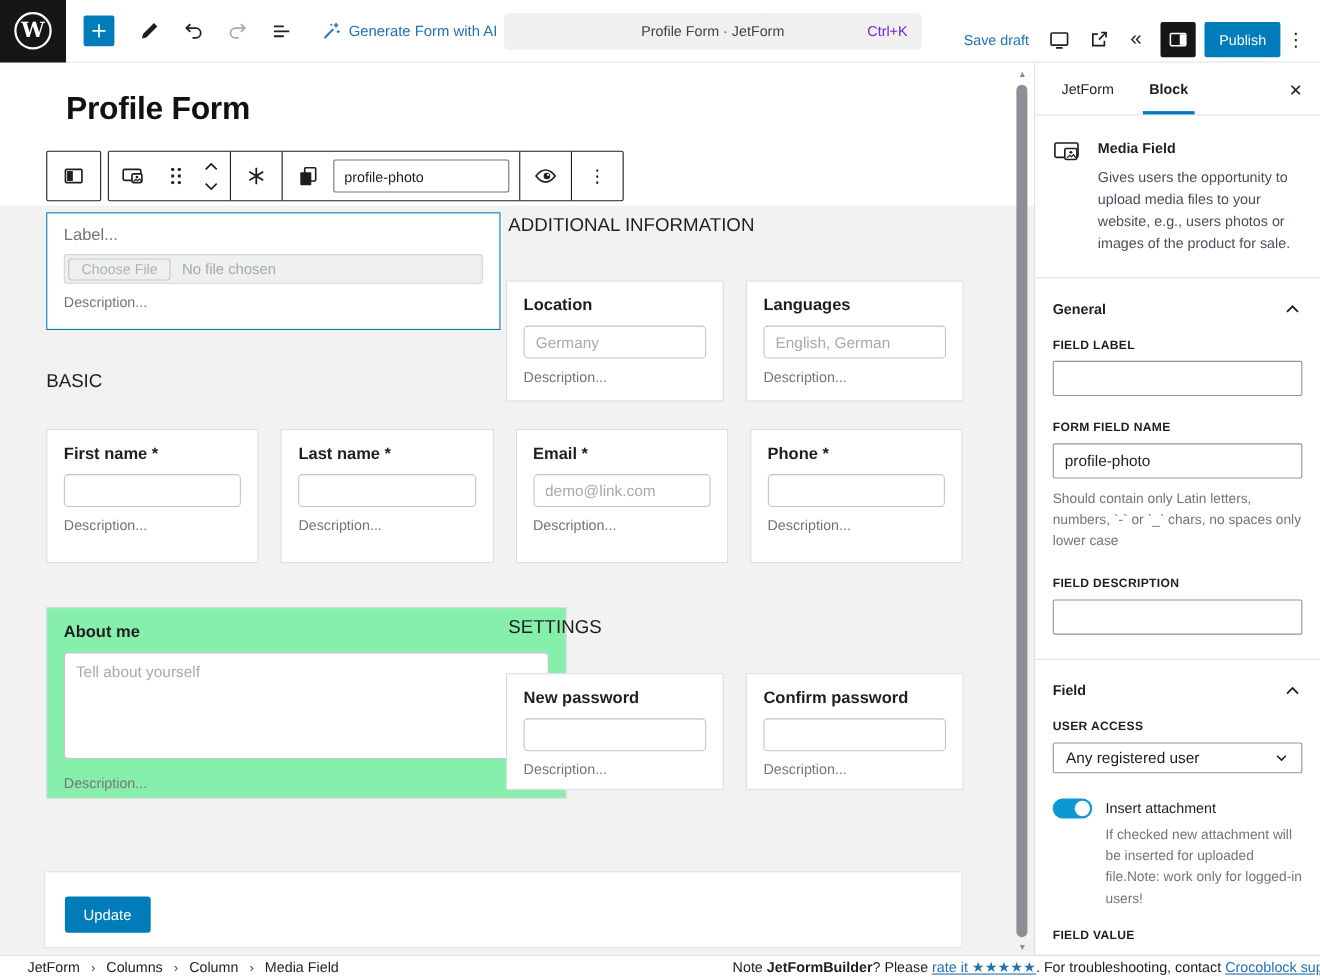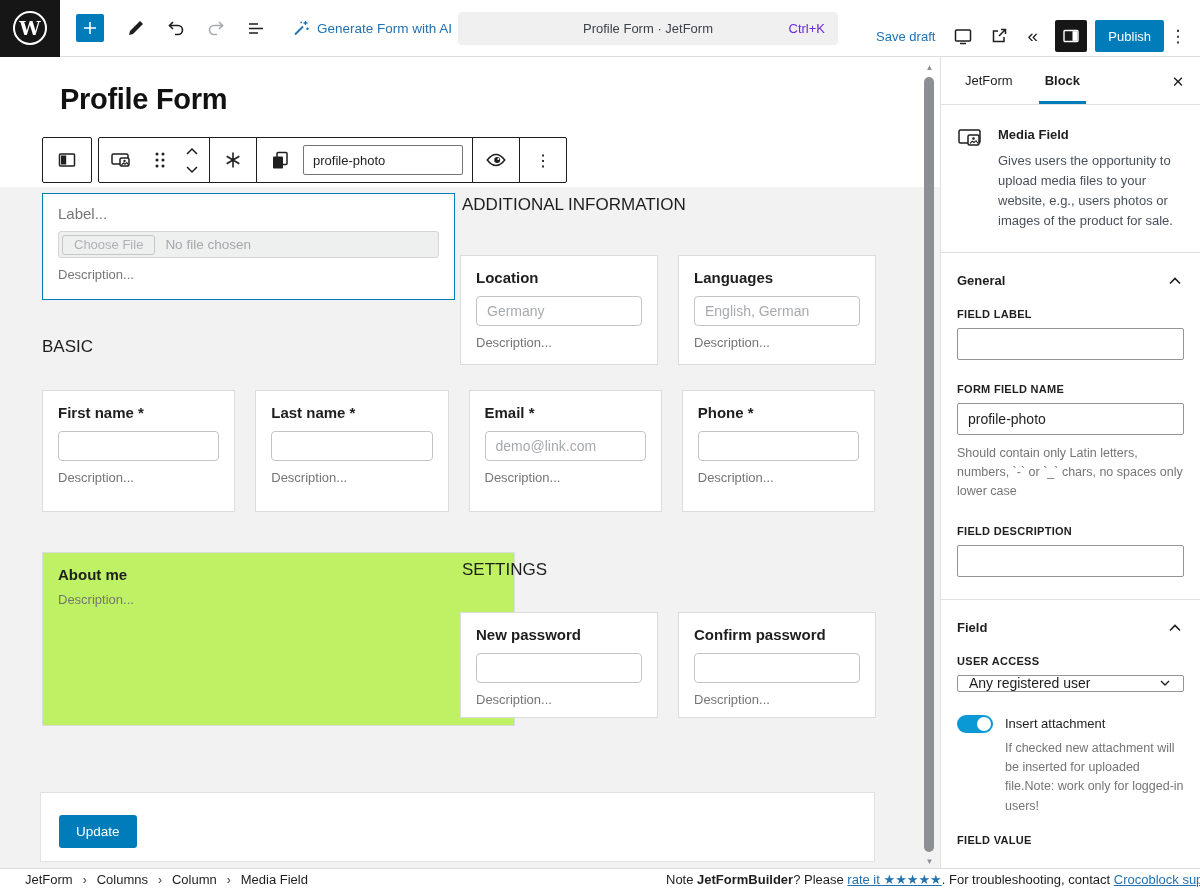--- a/index.html
+++ b/index.html
@@ -60,21 +60,21 @@
   .basic-grid { position:absolute; left:42px; top:203px; width:833px; display:grid; grid-template-columns:repeat(4,1fr); gap:20px; }
 
   .fcard { background:#fff; border:1px solid #dcdcde; padding:13px 15px; height:122px; }
   .info-grid .fcard { height:110px; }
   .pwd-grid .fcard { height:106px; }
   .flabel { font-size:15px; font-weight:700; color:#1e1e1e; }
   .finput { margin-top:10px; height:30px; width:100%; border:1px solid #c3c4c7; border-radius:4px; font-size:14px; padding:0 10px; font-family:inherit; color:#1e1e1e; background:#fff; }
   .finput::placeholder, .ftext::placeholder { color:#a7aaad; opacity:1; }
   .fdesc { margin-top:9px; font-size:13px; color:#757575; }
 
-  .about-card { position:absolute; left:42px; top:365px; width:473px; height:174px; background:#bef264; border:1px solid #dcdcde; padding:13px 15px; }
+  .about-card { position:absolute; left:42px; top:365px; width:473px; height:174px; background:#86efac; border:1px solid #dcdcde; padding:13px 15px; }
   .ftext-wrap { position:relative; margin-top:10px; }
   .ftext { width:100%; height:97px; border:1px solid #c3c4c7; border-radius:4px; font-size:14px; padding:8px 10px; font-family:inherit; resize:none; color:#1e1e1e; }
   .resize-grip { position:absolute; right:3px; bottom:6px; pointer-events:none; }
 
   .update-strip { position:absolute; left:40px; top:605px; width:835px; height:70px; background:#fff; border:1px solid #e2e2e2; }
   .update-btn { margin:22px 0 0 18px; background:#007cba; color:#fff; border:none; border-radius:3px; padding:9px 17px; font-size:13.5px; cursor:pointer; font-family:inherit; }
 
   
   .scrollbar { position:absolute; top:0; bottom:0; right:4px; width:13px; }
   .sb-arrow { position:absolute; left:0; width:13px; text-align:center; font-size:8px; color:#8c8f94; }
@@ -97,21 +97,21 @@
 
   .panel { padding:15px 16px 22px; }
   .panel + .panel { border-top:1px solid #e0e0e0; }
   .panel-h { display:flex; justify-content:space-between; align-items:center; height:26px; margin-bottom:14px; cursor:pointer; }
   .panel-title { font-size:13px; font-weight:600; color:#1e1e1e; }
   .ctl-group { margin-bottom:23px; }
   .ctl-group.last { margin-bottom:0; }
   .ctl-label { display:block; font-size:11px; font-weight:600; letter-spacing:0.3px; color:#1e1e1e; margin-bottom:8px; }
   .ctl-input { width:100%; height:32px; border:1px solid #949494; border-radius:2px; padding:0 10px; font-size:14px; font-family:inherit; color:#1e1e1e; background:#fff; }
   .help { font-size:12.5px; color:#757575; line-height:1.55; margin-top:9px; }
-  .select { height:17px; border:1px solid #949494; border-radius:2px; display:flex; align-items:center; justify-content:space-between; padding:0 11px; font-size:14px; color:#1e1e1e; cursor:pointer; background:#fff; }
+  .select { height:28px; border:1px solid #949494; border-radius:2px; display:flex; align-items:center; justify-content:space-between; padding:0 11px; font-size:14px; color:#1e1e1e; cursor:pointer; background:#fff; }
   .toggle-row { display:flex; align-items:center; gap:12px; margin:2px 0 6px; }
   .toggle { width:36px; height:18px; border-radius:9px; background:#0a99d5; position:relative; flex:0 0 auto; cursor:pointer; border:none; }
   .toggle::after { content:""; position:absolute; right:2px; top:2px; width:14px; height:14px; border-radius:50%; background:#fff; }
   .toggle-label { font-size:13px; color:#1e1e1e; }
   .toggle-help { margin-left:48px; width:182px; margin-top:2px; margin-bottom:18px; }
 
   
   .bottombar { position:relative; height:22px; border-top:1px solid #dcdcde; background:#fff; display:flex; align-items:center; font-size:13px; overflow:hidden; }
   .breadcrumb { display:flex; align-items:center; gap:10px; padding-left:25px; white-space:nowrap; }
   .crumb { color:#1e1e1e; cursor:pointer; }
@@ -319,20 +319,26 @@
           </div>
           <div class="fcard">
             <div class="flabel">Phone *</div>
             <input class="finput" style="">
             <div class="fdesc">Description...</div>
           </div>
         </div>
 
         <section class="about-card">
           <div class="flabel">About me</div>
+          <div class="ftext-wrap">
+            <textarea class="ftext" placeholder="Tell about yourself" style=""></textarea>
+            <svg class="resize-grip" width="9" height="9" viewBox="0 0 9 9">
+                <path d="M8 1L1 8M8 5L5 8" stroke="#8c8f94" stroke-width="1.2"></path>
+              </svg>
+          </div>
           <div class="fdesc">Description...</div>
         </section>
 
         <h2 class="sec-h h-settings">SETTINGS</h2>
 
         <div class="grid2 pwd-grid">
           <div class="fcard">
             <div class="flabel">New password</div>
             <input class="finput" style="">
             <div class="fdesc">Description...</div>

